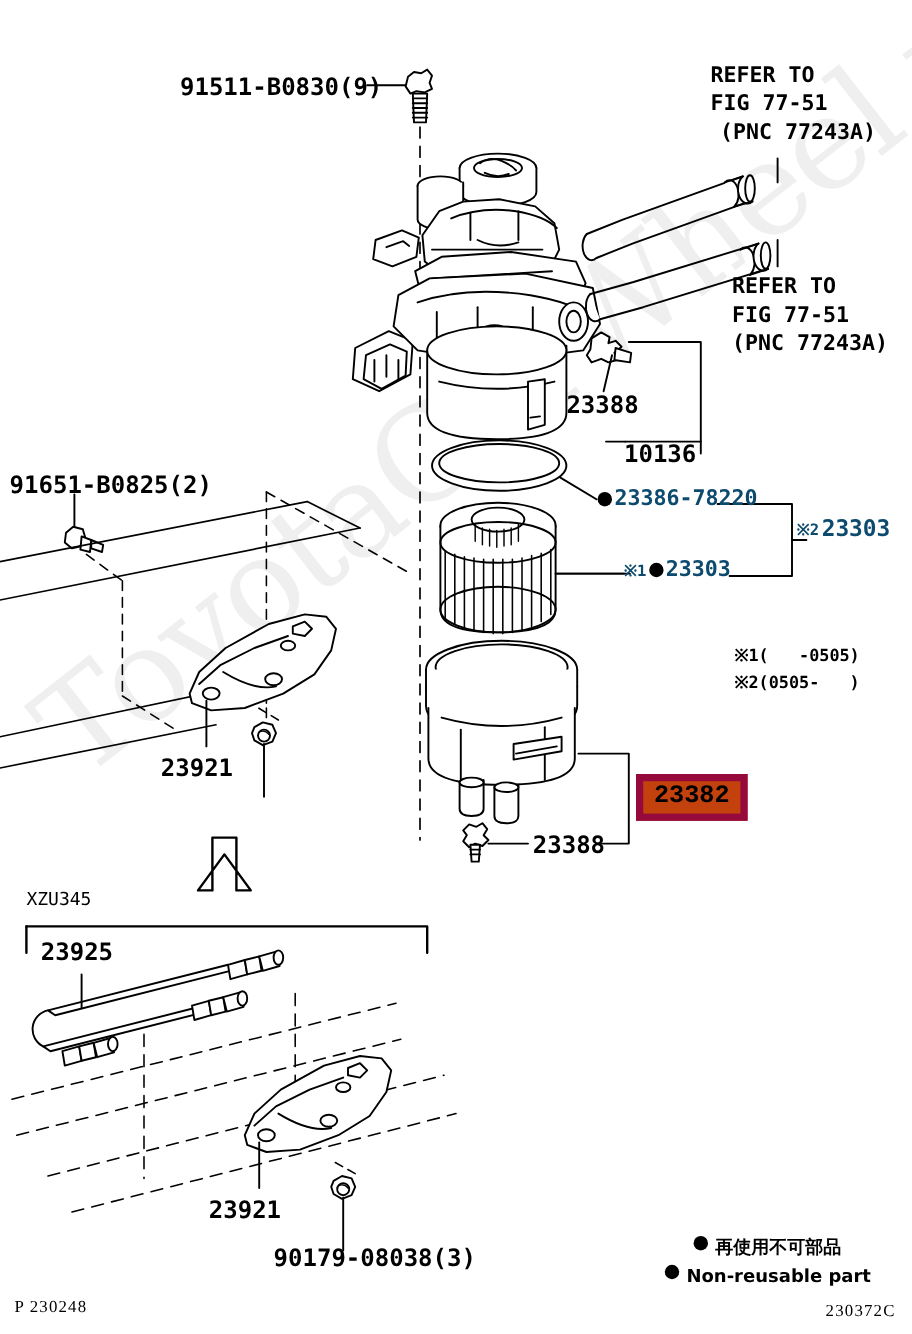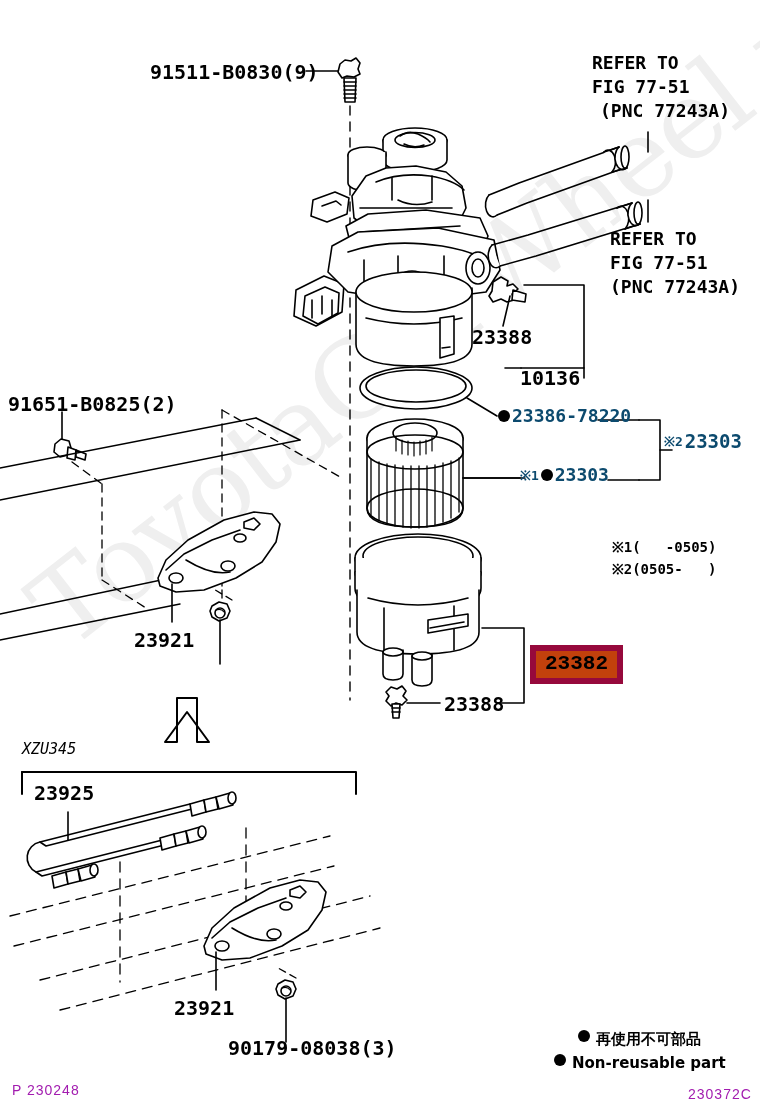--- a/index.html
+++ b/index.html
@@ -51,21 +51,21 @@
     font-family: "DejaVu Sans Mono", "Liberation Mono", monospace;
     font-weight: bold;
     color: #000;
     white-space: pre;
     line-height: 1.22;
   }
   .lbl-20 { font-size: 20px; letter-spacing: 0px; }
   .lbl-18 { font-size: 18px; }
   .lbl-15 { font-size: 15px; }
   .lbl-14 { font-size: 14px; text-align: right; }
-  .thin { font-weight: normal; font-style: italic; }
+  .thin { font-weight: normal; }
 
   
   #highlight-box {
     position: absolute;
     z-index: 4;
     border: 6px solid #96093c;
     background: #c2410c;
     padding: 1px 9px 2px 9px;
     font-family: Liberation Mono, monospace;
     font-size: 21px;
@@ -90,24 +90,24 @@
   .legend-row .dot {
     width: 12px; height: 12px;
     border-radius: 50%;
     background: #000;
     display: inline-block;
     flex: 0 0 auto;
   }
   .footer-txt {
     position: absolute;
     z-index: 3;
-    font-family: Liberation Sans, sans-serif;
+    font-family: Liberation Serif, serif;
     font-size: 14px;
     font-weight: normal;
-    color: #a21caf;
+    color: #000000;
     letter-spacing: 1px;
   }
   .bullet-inline {
     display: inline-block;
     width: 12px; height: 12px;
     border-radius: 50%;
     background: #000;
     vertical-align: -1px;
     margin-right: 2px;
   }

